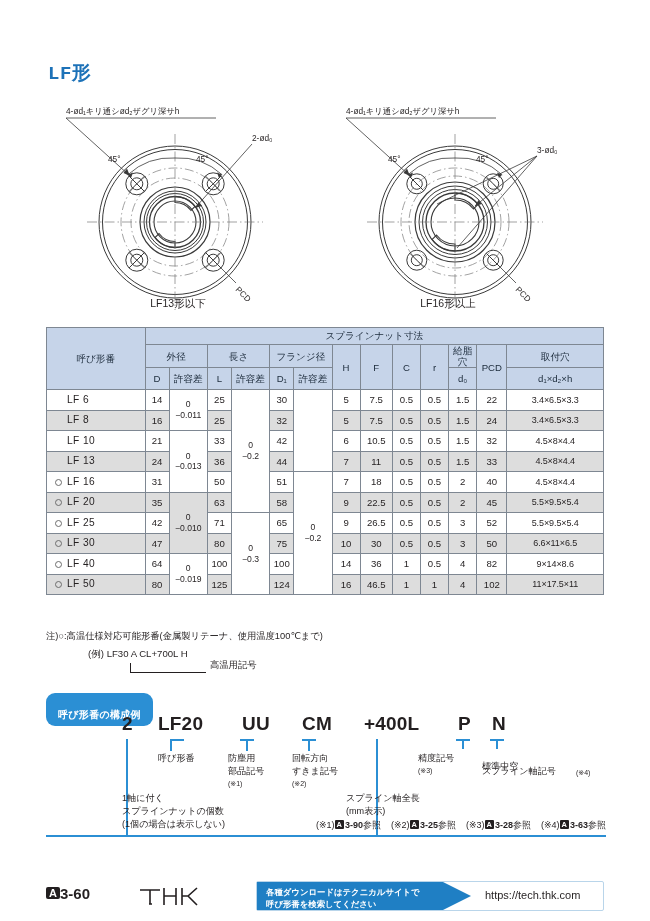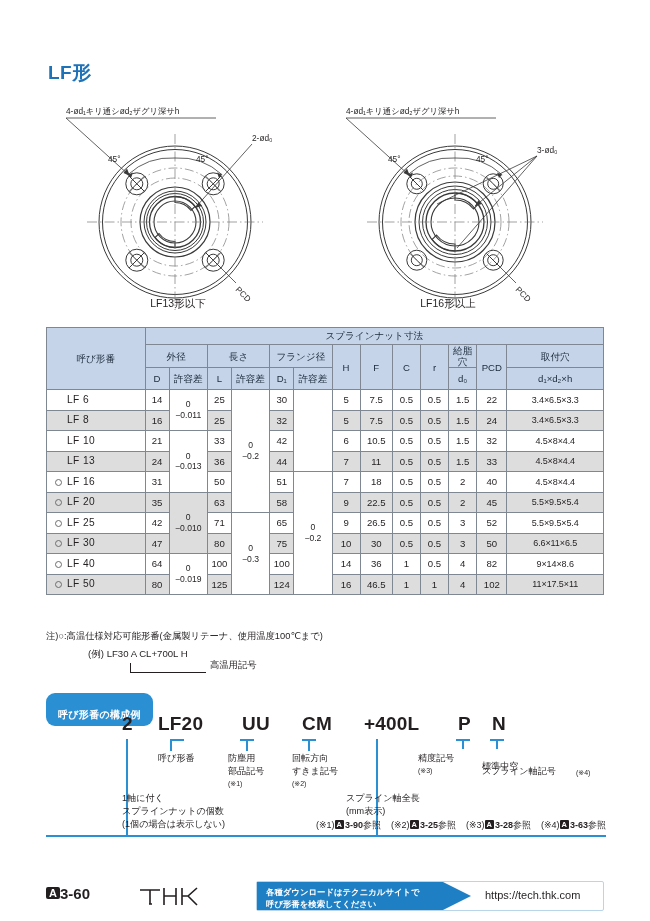--- a/index.html
+++ b/index.html
@@ -7,21 +7,21 @@
   body {
     width:650px; height:921px; position:relative;
     background:#ffffff;
     font-family:"Liberation Sans","DejaVu Sans",sans-serif;
     color:#231f20; overflow:hidden;
   }
 
   
   .page-title{
     position:absolute; left:48px; top:60px;
-    font-size:19px; font-weight:bold; color:#1d72b8; letter-spacing:.5px;
+    font-size:19px; font-weight:bold; color:#1d72b8; letter-spacing:.5px;font-family:Liberation Mono, monospace;
   }
 
   
   .drawings{ position:absolute; left:0; top:100px; width:650px; height:220px; }
   .fig{ position:absolute; top:0; width:290px; height:220px; }
   .fig.left{ left:30px; }
   .fig.right{ left:325px; }
   .fig svg{ position:absolute; left:0; top:0; }
   .fig-caption{
     position:absolute; top:297px; font-size:10.5px; color:#231f20;

